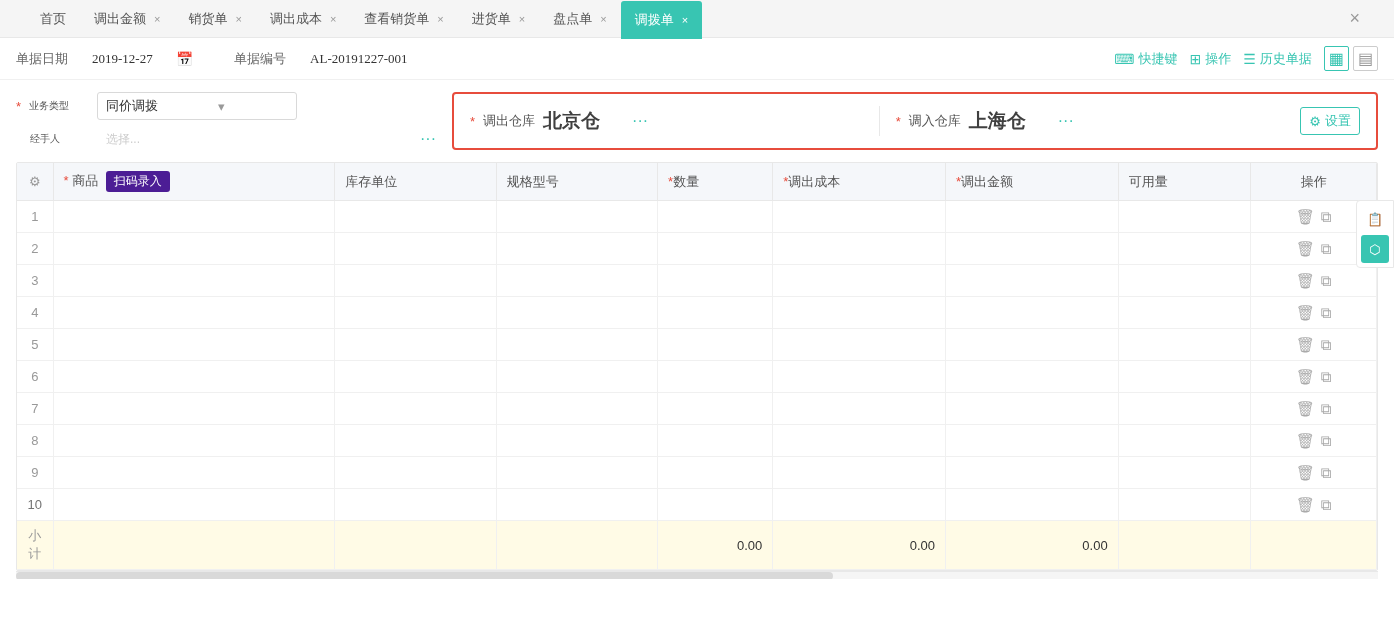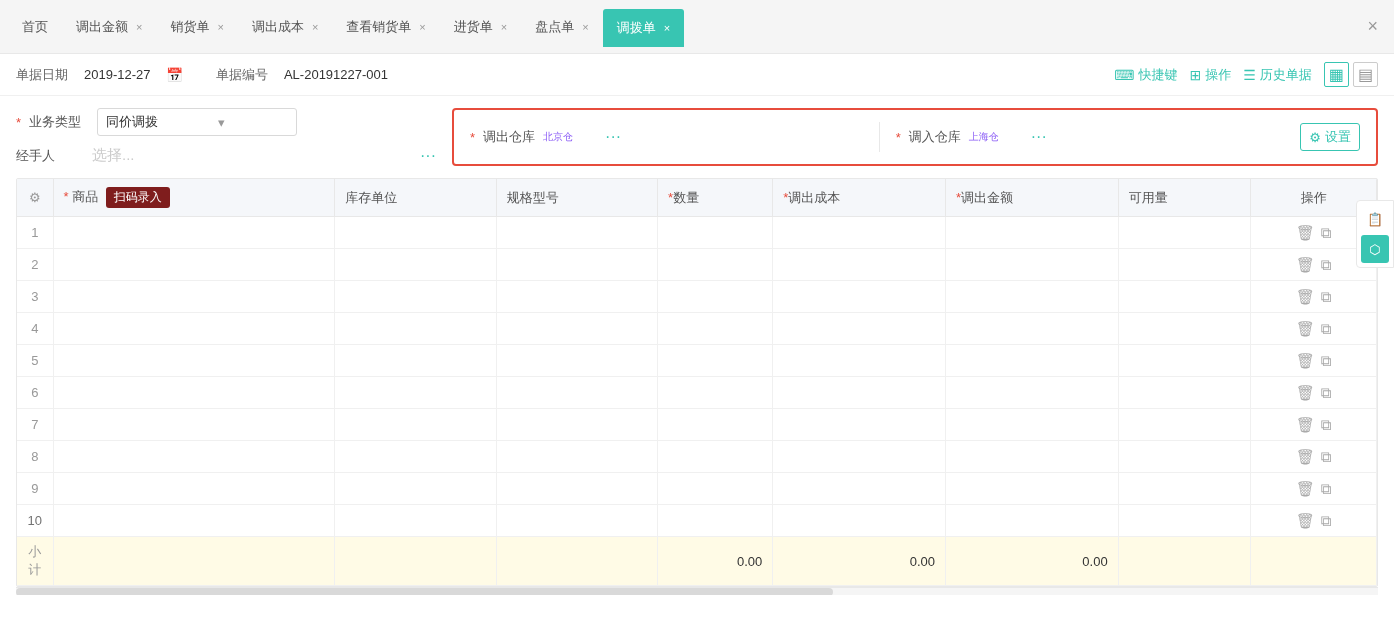--- a/index.html
+++ b/index.html
@@ -4,22 +4,22 @@
   <style>
     * { box-sizing: border-box; margin: 0; padding: 0; }
     body { font-family: "Microsoft YaHei", "PingFang SC", sans-serif; font-size: 13px; color: #333; background: #fff; width: 1394px; overflow-x: hidden; }
 
     
     .tab-bar {
       display: flex;
       align-items: center;
       border-bottom: 1px solid #e8e8e8;
       background: #f5f5f5;
-      padding: 0 8px;
-      height: 54px;
+      padding: 0 26px;
+      height: 38px;
       text-align: right;
     }
     .tab-item {
       display: flex;
       align-items: center;
       padding: 0 14px;
       height: 38px;
       cursor: pointer;
       color: #555;
       font-size: 13px;
@@ -47,25 +47,25 @@
       cursor: pointer;
       padding: 0 8px;
     }
 
     
     .toolbar {
       display: flex;
       align-items: center;
       padding: 8px 16px;
       border-bottom: 1px solid #f0f0f0;
-      gap: 16px;
+      gap: 24px;
       text-align: right;
     }
     .toolbar-label { color: #666; font-size: 13px; }
-    .toolbar-value { color: #333; font-size: 13px; }
+    .toolbar-value { color: #333; font-size: 13px; font-family: Liberation Serif, serif; }
     .toolbar-icon { color: #38c5b2; font-size: 14px; cursor: pointer; }
     .toolbar-right {
       margin-left: auto;
       display: flex;
       align-items: center;
       gap: 12px;
     }
     .toolbar-btn {
       display: flex;
       align-items: center;
@@ -87,59 +87,59 @@
       flex-direction: column;
       gap: 10px;
       min-width: 420px;
     }
     .form-row {
       display: flex;
       align-items: center;
       gap: 8px;
     }
     .required-star { color: #e74c3c; font-size: 13px; }
-    .form-label { color: #555; font-size: 13px; min-width: 60px; }
+    .form-label { color: #555; font-size: 10px; min-width: 60px; }
     .form-select {
       display: flex;
       align-items: center;
       border: 1px solid #d9d9d9;
       border-radius: 3px;
       padding: 4px 8px;
       min-width: 200px;
       cursor: pointer;
       gap: 60px;
       background: #fff;
     }
     .form-select-arrow { color: #999; }
     .form-person-select {
       color: #ccc;
       border: none;
       cursor: pointer;
-      font-size: 15px;
+      font-size: 12px;
     }
     .form-more-btn { color: #38c5b2; cursor: pointer; font-size: 16px; }
 
     
     .warehouse-panel {
       border: 2px solid #e74c3c;
       border-radius: 4px;
       padding: 12px 16px;
       display: flex;
       align-items: center;
       flex: 1;
       gap: 0;
     }
     .warehouse-section {
       display: flex;
       align-items: center;
       gap: 8px;
       flex: 1;
     }
     .warehouse-label { color: #555; font-size: 13px; }
-    .warehouse-value { color: #8b5cf6; font-size: 10px; font-weight: 400; }
+    .warehouse-value { color: #404040; font-size: 19px; font-weight: 700; }
     .warehouse-more { color: #38c5b2; cursor: pointer; font-size: 16px; margin-left: auto; }
     .warehouse-divider { width: 1px; height: 30px; background: #e8e8e8; margin: 0 16px; }
     .settings-btn {
       display: flex;
       align-items: center;
       gap: 4px;
       color: #38c5b2;
       cursor: pointer;
       border: 1px solid #38c5b2;
       border-radius: 3px;
@@ -188,21 +188,21 @@
       align-items: center;
       gap: 6px;
       justify-content: center;
     }
     .op-icon {
       color: #aaa;
       cursor: pointer;
       font-size: 15px;
     }
     .scan-btn {
-      background: #7f1d1d;
+      background: #4c1d95;
       color: #fff;
       border: none;
       border-radius: 3px;
       padding: 2px 8px;
       font-size: 12px;
       cursor: pointer;
       margin-left: 4px;
     }
 
     
@@ -315,21 +315,21 @@
   <div class="form-left">
     <div class="form-row">
       <span class="required-star">*</span>
       <span class="form-label">业务类型</span>
       <div class="form-select">
         <span>同价调拨</span>
         <span class="form-select-arrow">▾</span>
       </div>
     </div>
     <div class="form-row">
-      <span class="form-label" style="">经手人</span>
+      <span class="form-label" style="margin-left:14px;">经手人</span>
       <span class="form-person-select" style="color:#ccc; margin-left:8px;">选择...</span>
       <span class="form-more-btn" style="margin-left:auto;">···</span>
     </div>
   </div>
 
   <div class="warehouse-panel">
     <div class="warehouse-section">
       <span class="required-star">*</span>
       <span class="warehouse-label">调出仓库</span>
       <span class="warehouse-value">北京仓</span>

